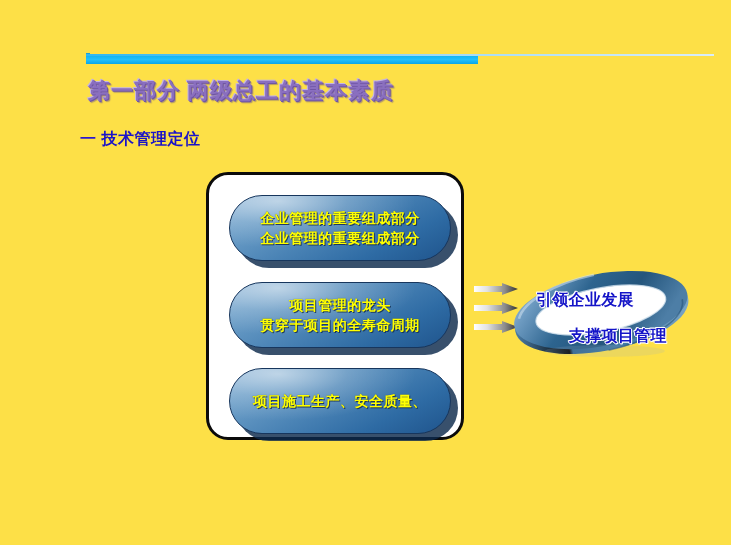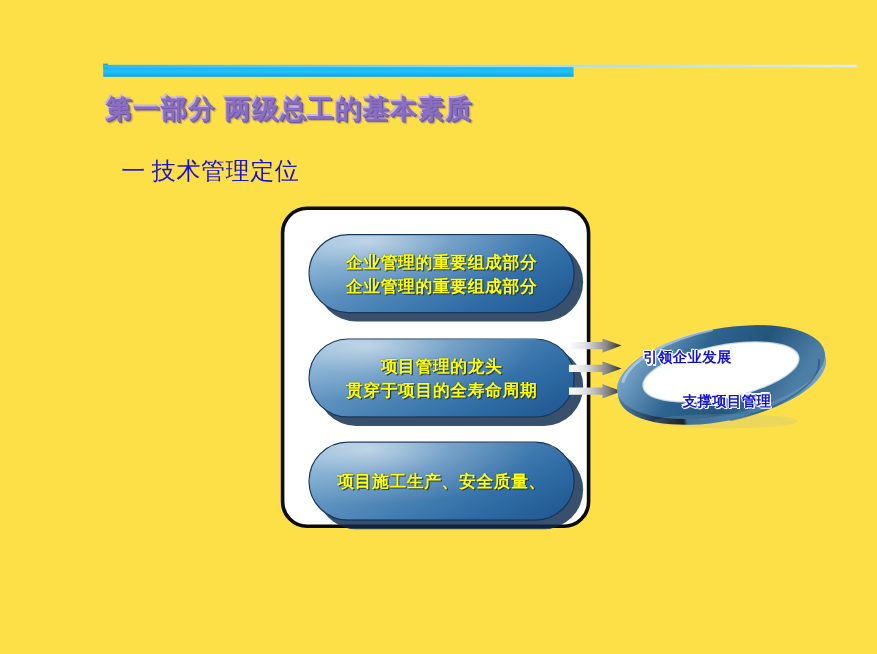--- a/index.html
+++ b/index.html
@@ -59,45 +59,44 @@
     letter-spacing: 1px;
     color: #8a6fbf;
     text-shadow:
        1px 1px 0 #6f55a4,
        2px 2px 1px rgba(90,70,140,0.45),
       -1px -1px 0 #c5b5e2;
     white-space: nowrap;
   }
   .slide-subtitle {
     position: absolute;
-    left: 101px;
+    left: 80px;
     top: 129px;
-    font-size: 20px;
-    font-weight: normal;
+    font-size: 16px;
+    font-weight: bold;
     color: #1a13c8;
     letter-spacing: 0.5px;
     white-space: nowrap;
   }
   .slide-subtitle .dash {
     color: #2a17d0;
     margin-right: 5px;
   }
 
   
   .group-frame {
     position: absolute;
     left: 206px;
     top: 172px;
     width: 258px;
     height: 268px;
     border: 3px solid #0b0b0b;
     border-radius: 22px;
     background: #ffffff;
     box-sizing: border-box;
-    margin-left: 28px;
   }
 
   
   .pill-wrap {
     position: absolute;
     left: 20px;
     width: 222px;
     height: 66px;
   }
   .pill-wrap.p1 { top: 20px; }
@@ -176,21 +175,21 @@
   }
   .ring-text {
     position: absolute;
     left: 0; top: 0;
     width: 192px;
     height: 96px;
     pointer-events: none;
   }
   .ring-text .rt {
     position: absolute;
-    font-size: 12px;
+    font-size: 16px;
     font-weight: bold;
     color: #1414c8;
     white-space: nowrap;
     letter-spacing: 0.3px;
     text-shadow:
       1px 0 0 #ffffff, -1px 0 0 #ffffff,
       0 1px 0 #ffffff, 0 -1px 0 #ffffff,
       1px 1px 0 #ffffff, -1px -1px 0 #ffffff;
   }
   .ring-text .rt1 { left: 31px; top: 27px; }

